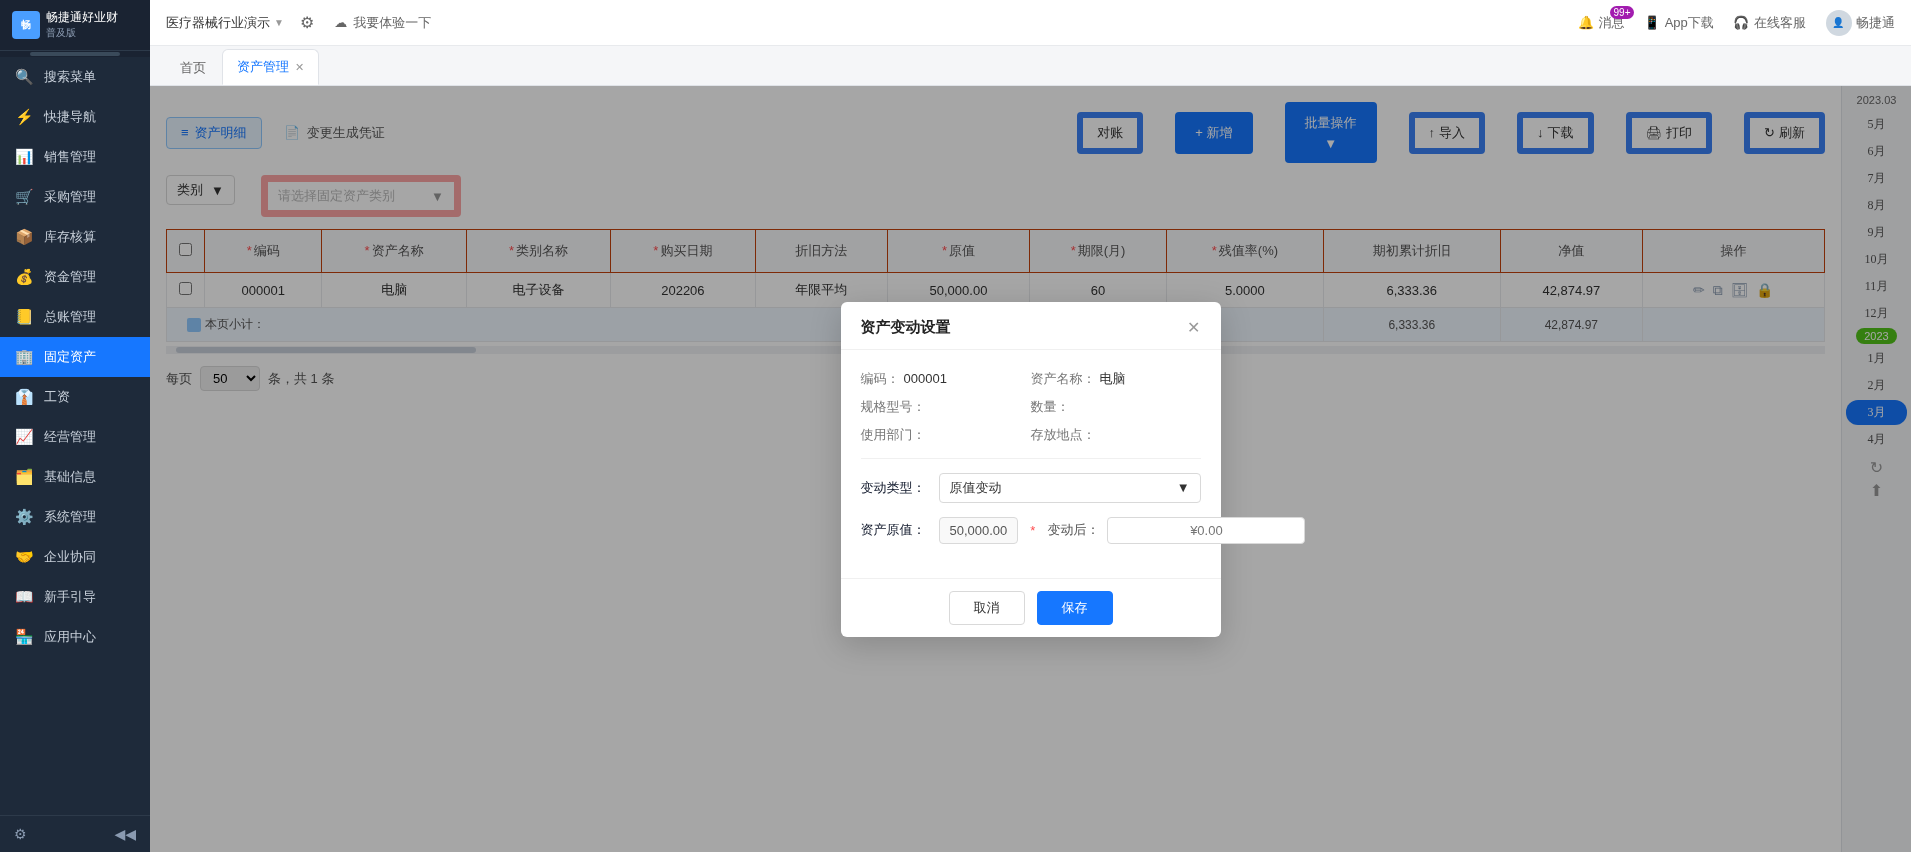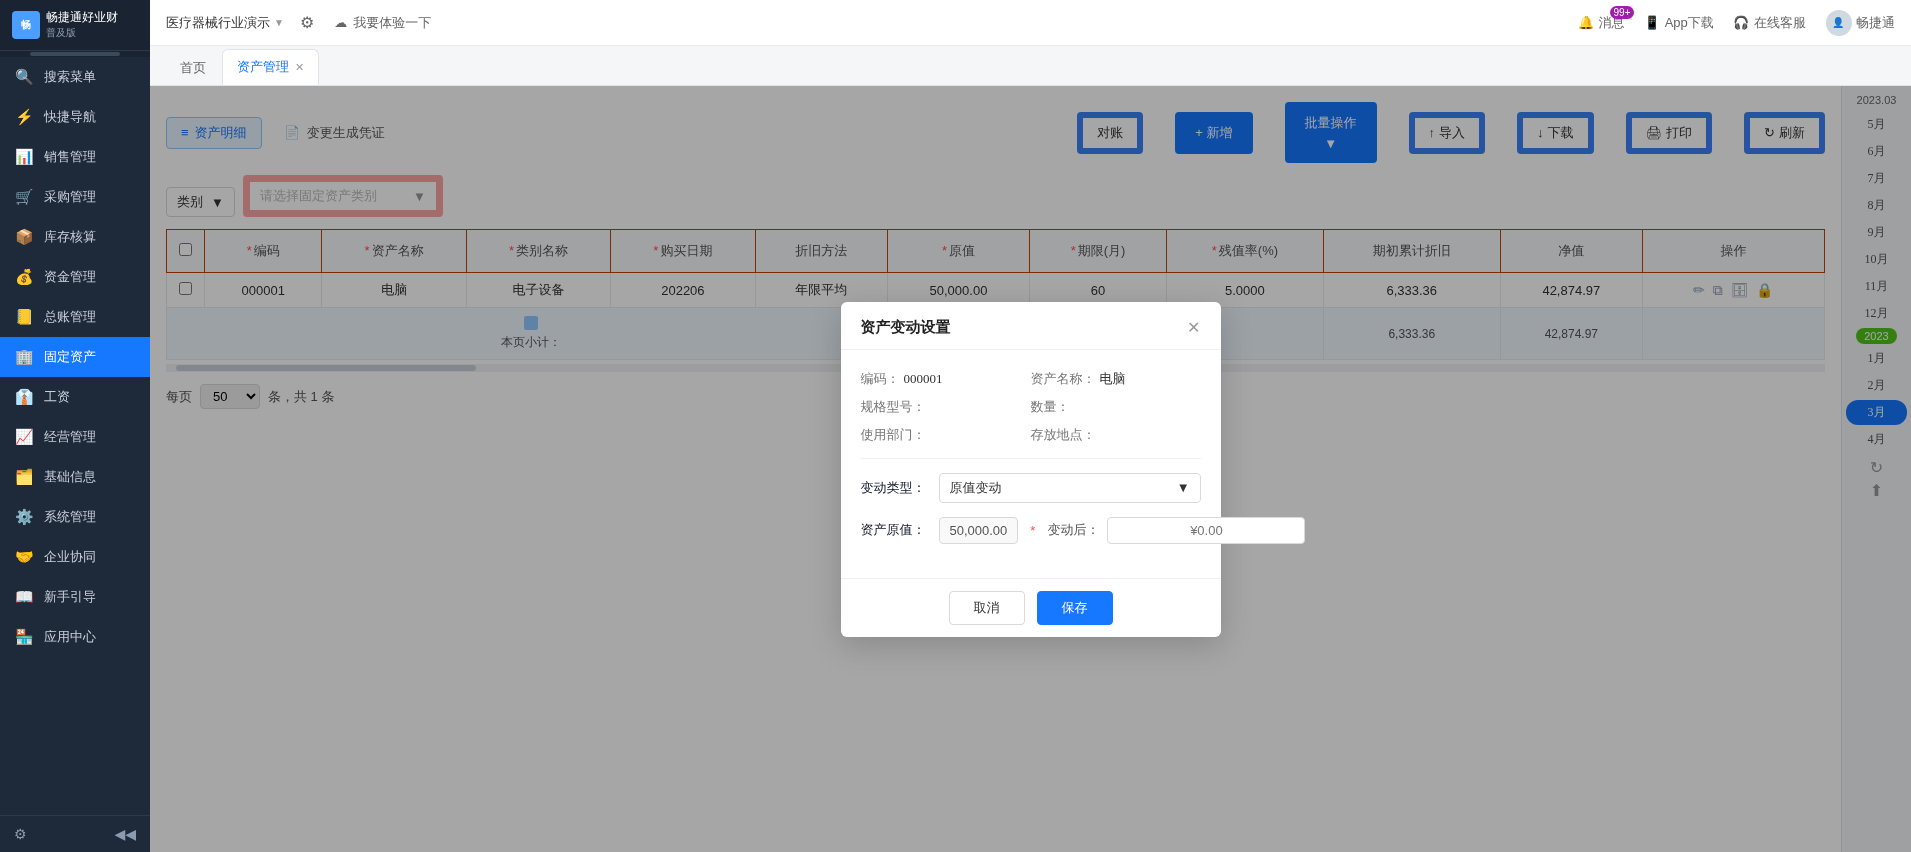--- a/index.html
+++ b/index.html
@@ -54,21 +54,21 @@
     .page-toolbar { display: flex; align-items: center; gap: 8px; margin-bottom: 12px; flex-wrap: wrap; }
     .tab-btn { padding: 6px 14px; border-radius: 4px; font-size: 13px; cursor: pointer; border: 1px solid transparent; display: flex; align-items: center; gap: 6px; }
     .tab-btn.active { background: #e8f4ff; color: #1677ff; border-color: #91caff; }
     .tab-btn.inactive { background: transparent; color: #555; border-color: transparent; }
     .action-btn { padding: 6px 14px; border-radius: 4px; font-size: 13px; cursor: pointer; border: 6px solid #3b82f6; background: #fff; color: #333; display: flex; align-items: center; gap: 4px; margin-left: 24px; }
     .action-btn.primary { background: #1677ff; color: #fff; border-color: #1677ff; }
     .action-btn.batch { background: #1677ff; color: #fff; border-color: #1677ff; flex-direction: column; }
     .toolbar-right { margin-left: auto; display: flex; align-items: center; gap: 8px; }
 
     
-    .filter-row { display: flex; align-items: flex-end; gap: 8px; margin-bottom: 12px; }
+    .filter-row { display: flex; align-items: flex-start; gap: 26px; margin-bottom: 12px; }
     .filter-select { padding: 5px 10px; border: 1px solid #d9d9d9; border-radius: 4px; font-size: 13px; color: #333; background: #fff; cursor: pointer; display: flex; align-items: center; gap: 4px; }
     .filter-input { padding: 5px 10px; border: 7px solid #fca5a5; border-radius: 4px; font-size: 13px; color: #999; background: #fff; width: 200px; display: flex; align-items: center; justify-content: space-between; }
 
     
     .data-table { width: 100%; border-collapse: collapse; font-size: 13px; }
     .data-table th { background: #f8f9fb; border: 1px solid #c2410c; padding: 12px 12px; text-align: center; color: #555; font-weight: 500; white-space: nowrap; }
     .data-table td { border: 1px solid #e8eaed; padding: 8px 12px; text-align: center; color: #333; white-space: nowrap; }
     .data-table .required-mark { color: #ff4d4f; margin-right: 2px; }
     .subtotal-row td { background: #f0f7ff; font-size: 12px; color: #555; }
     .subtotal-label { display: flex; align-items: center; gap: 4px; font-size: 12px; }
@@ -94,21 +94,21 @@
     .table-scrollbar { height: 8px; background: #f0f2f5; position: relative; margin-top: 4px; }
     .table-scrollbar-thumb { height: 6px; width: 300px; background: #c8d0da; border-radius: 3px; position: absolute; top: 1px; left: 10px; }
 
     
     .modal-overlay { position: absolute; inset: 0; background: rgba(0,0,0,0.35); display: flex; align-items: center; justify-content: center; z-index: 100; }
     .modal { background: #fff; border-radius: 6px; width: 380px; box-shadow: 0 8px 32px rgba(0,0,0,0.18); }
     .modal-header { padding: 16px 20px 12px; border-bottom: 1px solid #f0f0f0; display: flex; align-items: center; justify-content: space-between; }
     .modal-title { font-size: 15px; font-weight: 600; color: #222; }
     .modal-close { color: #999; cursor: pointer; font-size: 16px; }
     .modal-body { padding: 20px; }
-    .modal-info-row { display: flex; gap: 0; margin-bottom: 10px; font-family: Liberation Serif, serif; }
+    .modal-info-row { display: flex; gap: 0; margin-bottom: 10px; }
     .modal-info-item { flex: 1; display: flex; align-items: center; gap: 4px; font-size: 13px; color: #555; }
     .modal-info-label { color: #777; }
     .modal-info-value { color: #333; }
     .modal-divider { height: 1px; background: #f0f0f0; margin: 14px 0; }
     .modal-form-row { display: flex; align-items: center; gap: 8px; margin-bottom: 14px; }
     .modal-form-label { color: #0f172a; font-size: 13px; width: 70px; flex-shrink: 0; }
     .modal-form-select { flex: 1; border: 1px solid #d9d9d9; border-radius: 4px; padding: 5px 10px; font-size: 13px; color: #333; background: #fff; cursor: pointer; display: flex; align-items: center; justify-content: space-between; }
     .modal-form-input { flex: 1; border: 1px solid #d9d9d9; border-radius: 4px; padding: 5px 10px; font-size: 13px; color: #333; background: #fff; }
     .modal-form-input.readonly { background: #f9f9f9; color: #555; }
     .modal-footer { padding: 12px 20px; border-top: 1px solid #f0f0f0; display: flex; align-items: center; justify-content: center; gap: 12px; }
@@ -330,21 +330,21 @@
               <div class="table-actions">
                 <span class="table-action-icon">✏</span>
                 <span class="table-action-icon">⧉</span>
                 <span class="table-action-icon">🗄</span>
                 <span class="table-action-icon">🔒</span>
               </div>
             </td>
           </tr>
           <tr class="subtotal-row">
             <td colspan="6">
-              <span class="subtotal-label" style="justify-content:flex-start; padding-left:8px;flex-direction:column;">
+              <span class="subtotal-label" style="justify-content:flex-start; padding-left:8px;">
                 <span class="subtotal-icon"></span>
                 <span>本页小计：</span>
               </span>
             </td>
             <td>50,000.00</td>
             <td></td>
             <td></td>
             <td>6,333.36</td>
             <td>42,874.97</td>
             <td></td>

